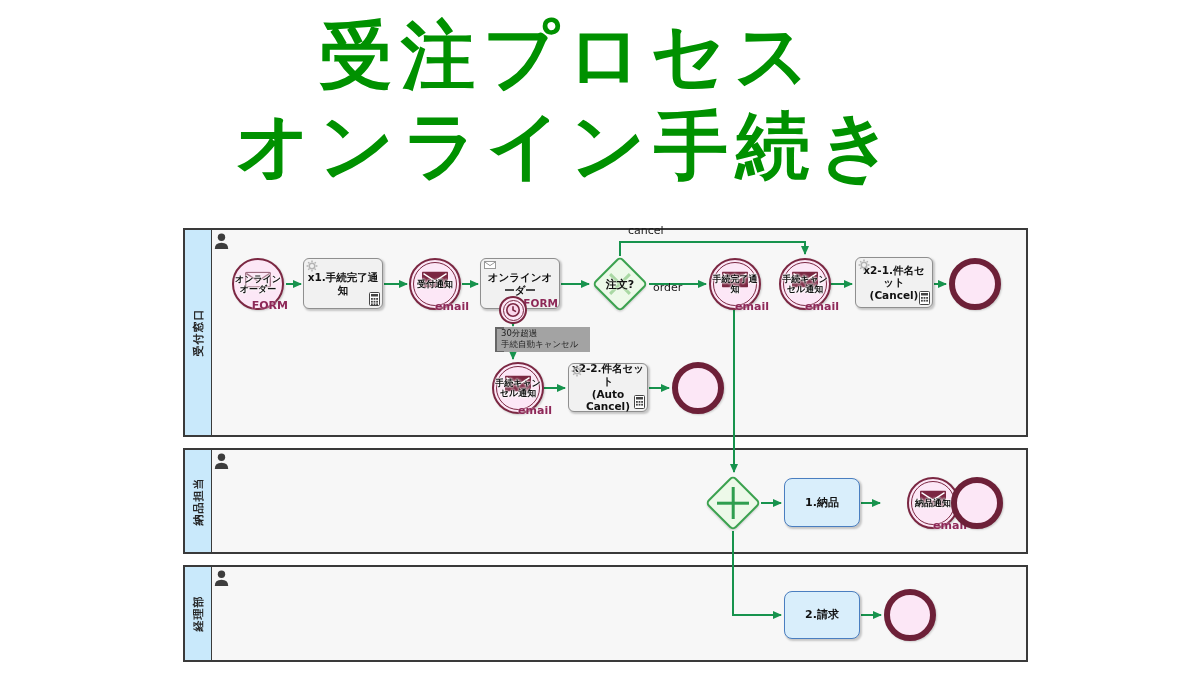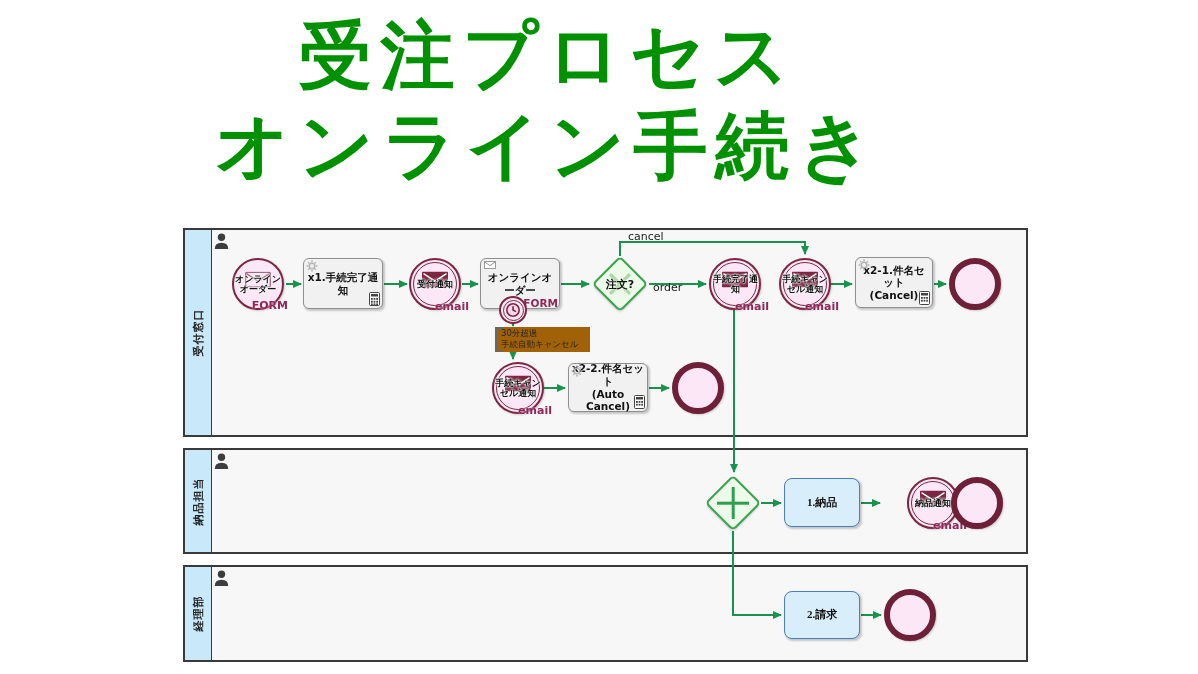--- a/index.html
+++ b/index.html
@@ -1,17 +1,17 @@
 <!DOCTYPE html>
 <html><head>
 <meta charset="utf-8">
 <style>
   html,body{margin:0;padding:0;background:#fff;}
   .page{position:relative;width:1096px;height:674px;background:#ffffff;overflow:hidden;
-        font-family:"DejaVu Sans","Liberation Sans",sans-serif;}
+        font-family:"DejaVu Sans","Liberation Sans",sans-serif;padding-left:41px;}
 
   
   .title{position:absolute;left:0;top:10px;width:100%;text-align:center;
          font-family:"DejaVu Serif","Liberation Serif",serif;font-weight:bold;
          color:#009100;font-size:74px;line-height:1.22;letter-spacing:8px;}
 
   
   .lane{position:absolute;left:183px;width:845px;background:#f7f7f7;
         border:2px solid #3a3a3a;box-sizing:border-box;z-index:0;}
   .lane-strip{position:absolute;left:0;top:0;bottom:0;width:26px;background:#c9e9fb;
@@ -37,21 +37,21 @@
   .ev-tag{position:absolute;bottom:-5px;right:-10px;font-size:11px;font-weight:bold;color:#8d2857;
          z-index:3;text-shadow:0 0 2px #fce7f6;}
   .ev-tag.form{right:-6px;bottom:-4px;}
   .env{position:absolute;left:50%;top:50%;transform:translate(-50%,-62%);z-index:1;}
 
   
   .task{position:absolute;box-sizing:border-box;background:#f1f1f1;border:1.5px solid #8f8f8f;
         border-radius:6px;display:flex;align-items:center;justify-content:center;text-align:center;
         z-index:2;box-shadow:1.5px 1.5px 2px rgba(0,0,0,.2);}
   .task-label{font-size:10.5px;font-weight:600;color:#111;line-height:1.2;white-space:pre-line;padding:0 2px;}
-  .task.blue{background:#d9eefb;border:1.8px solid #4a7ec0;border-radius:8px;font-family:Liberation Serif, serif;}
+  .task.blue{background:#d9eefb;border:1.8px solid #4a7ec0;border-radius:8px;}
   .task.blue .task-label{font-size:11px;}
   .gear{position:absolute;top:1px;left:2px;line-height:0;}
   .calc{position:absolute;bottom:2px;right:2px;line-height:0;}
   .mail-icn{position:absolute;top:2px;left:3px;line-height:0;}
   .form-tag{position:absolute;right:1px;bottom:-1px;font-size:10.5px;font-weight:bold;color:#8d2857;}
 
   
   .gw{position:absolute;width:40px;height:40px;transform:rotate(45deg);background:#edf9e9;
       border:2px solid #3ba24f;border-radius:5px;box-sizing:border-box;z-index:2;
       box-shadow:1px 1px 2px rgba(0,0,0,.15);}
@@ -59,21 +59,21 @@
   .gx::before,.gx::after{content:"";position:absolute;left:50%;top:50%;width:28px;height:3px;background:#a9d8a3;}
   .gx::before{transform:translate(-50%,-50%) rotate(45deg);}
   .gx::after{transform:translate(-50%,-50%) rotate(-45deg);}
   .gp::before{content:"";position:absolute;left:50%;top:50%;width:32px;height:2.6px;background:#2f9e4f;transform:translate(-50%,-50%);}
   .gp::after{content:"";position:absolute;left:50%;top:50%;width:2.6px;height:32px;background:#2f9e4f;transform:translate(-50%,-50%);}
   .gwlab{position:absolute;z-index:4;display:flex;align-items:center;justify-content:center;
       font-size:11px;font-weight:bold;color:#111;text-shadow:0 0 2px #edf9e9,0 0 2px #edf9e9;}
 
   
   .edge-label{position:absolute;z-index:3;font-size:11px;color:#1b1b1b;}
-  .annot{position:absolute;z-index:4;background:#a16207;border-left:2px solid #666;
+  .annot{position:absolute;z-index:4;background:#a3a3a3;border-left:2px solid #666;
       padding:1px 3px 2px 4px;font-size:8.5px;line-height:1.3;color:#222;white-space:pre-line;}
   .annot::before,.annot::after{content:"";position:absolute;left:0;width:7px;height:1.5px;background:#666;}
   .annot::before{top:0;} .annot::after{bottom:0;}
   .timer{position:absolute;width:28px;height:28px;border-radius:50%;background:#fce7f6;
       border:2px solid #7b2742;box-sizing:border-box;z-index:3;
       display:flex;align-items:center;justify-content:center;}
   .timer::before{content:"";position:absolute;inset:1.5px;border:1.2px solid #7b2742;border-radius:50%;}
 </style>
 </head>
 <body>
@@ -213,24 +213,24 @@
     <svg width="16" height="16" viewBox="0 0 16 16">
         <circle cx="8" cy="8" r="6.2" fill="#fbd7ec" stroke="#7b2742" stroke-width="1.6"></circle>
         <path d="M8 4.2 V8 L11 9.6" stroke="#7b2742" stroke-width="1.6" fill="none"></path>
       </svg>
   </div>
 
   <div class="gw" style="left:600px;top:264px;"></div>
   <div class="gicon gx" style="left:600px;top:264px;"></div>
   <div class="gwlab" style="left:594px;top:264px;width:52px;height:40px;text-align:center;">注文?</div>
 
-  <div class="edge-label" style="left:628px;top:230px;">cancel</div>
+  <div class="edge-label" style="left:628px;top:224px;">cancel</div>
   <div class="edge-label" style="left:653px;top:281px;">order</div>
 
-  <div class="event dbl" style="left:709px;top:258px;justify-content:flex-end;">
+  <div class="event dbl" style="left:709px;top:258px;">
     <span class="env">
       <svg width="26" height="16" viewBox="0 0 26 16">
           <rect width="26" height="16" rx="1" fill="#7b2742"></rect>
           <path d="M1.5 2 L13 9.5 L24.5 2" fill="none" stroke="#fff" stroke-width="1.3"></path>
         </svg>
     </span>
     <span class="ev-label">手続完了通知</span>
     <span class="ev-tag">email</span>
   </div>
 

